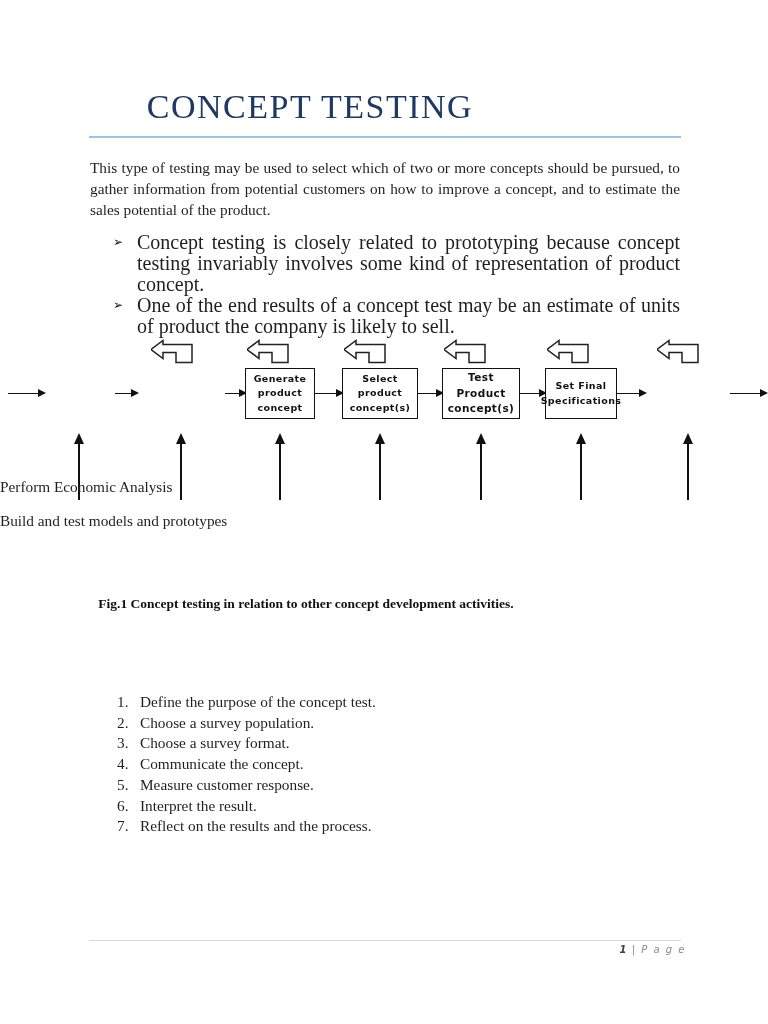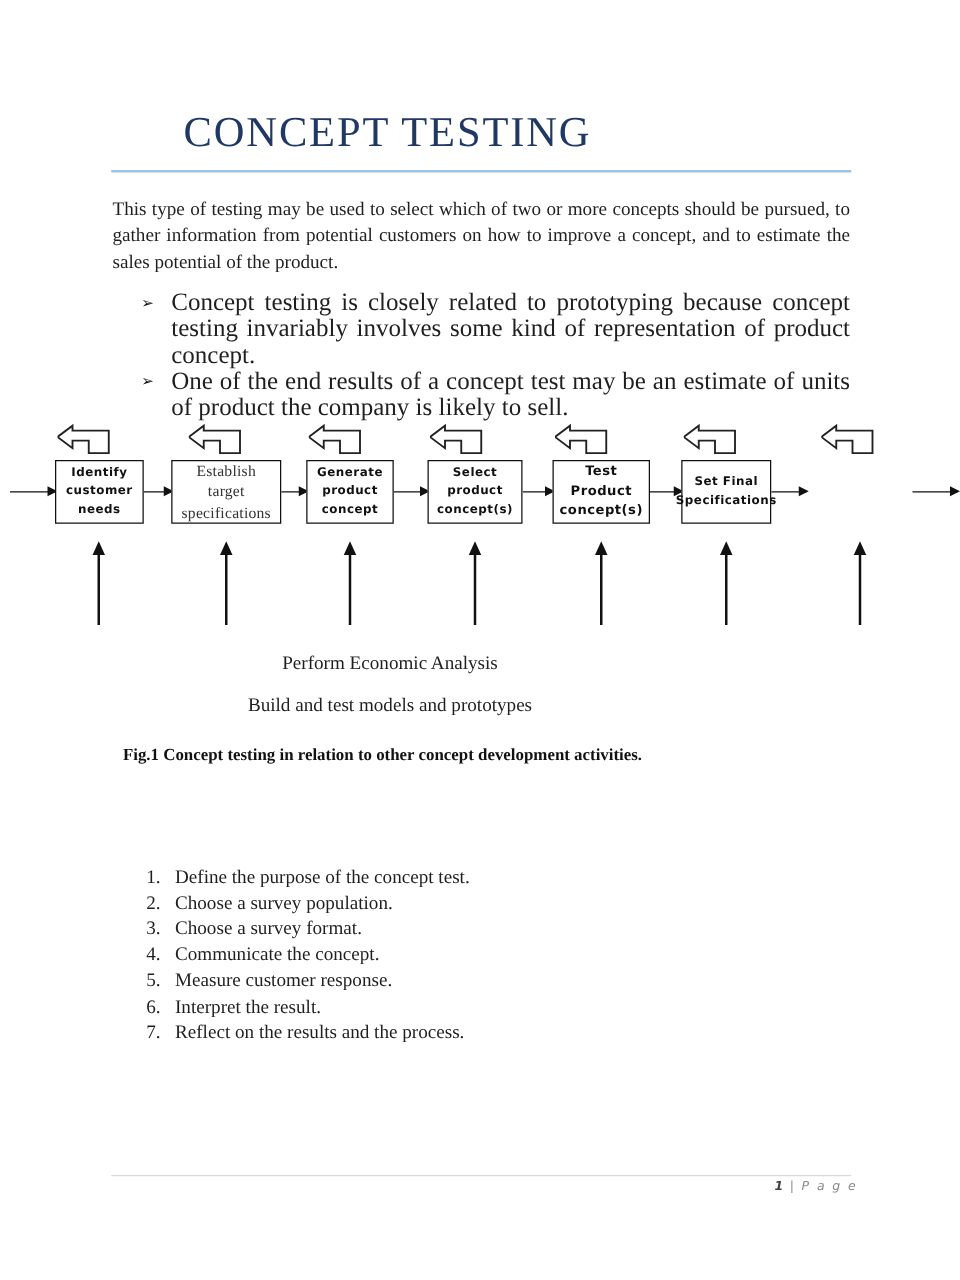--- a/index.html
+++ b/index.html
@@ -72,21 +72,21 @@
     border-bottom: 4.5px solid transparent;
   }
   .up-arrow { position: absolute; top: 105px; height: 57px; width: 2px; background: #111; }
   .up-arrow::before {
     content: ''; position: absolute; top: -10px; left: -4px;
     border-left: 5px solid transparent;
     border-right: 5px solid transparent;
     border-bottom: 11px solid #111;
   }
   
-  .support-lines { position: absolute; top: 521px; left: 0; width: 624px; text-align: center; }
+  .support-lines { position: absolute; top: 477px; left: 0; width: 624px; }
   .support-line { font-size: 15.3px; line-height: 19px; margin-bottom: 14.5px; color: #1f1f1f; }
   .fig-caption {
     position: absolute; top: 596px; left: 0; width: 612px;
     text-align: center; font-weight: bold; font-size: 13.5px; color: #111;
   }
   
   .section-heading {
     position: absolute; top: 653px; left: 90px;
     font-size: 18.5px; color: #1f1f1f;
   }
@@ -131,35 +131,24 @@
 
     <div class="h-arrow" style="left:8px;   width:36px;"></div>
     <div class="h-arrow" style="left:115px; width:22px;"></div>
     <div class="h-arrow" style="left:225px; width:20px;"></div>
     <div class="h-arrow" style="left:315px; width:27px;"></div>
     <div class="h-arrow" style="left:418px; width:24px;"></div>
     <div class="h-arrow" style="left:520px; width:25px;"></div>
     <div class="h-arrow" style="left:617px; width:28px;"></div>
     <div class="h-arrow" style="left:730px; width:36px;"></div>
 
-    <div class="flow-col" style="left:44px;  width:71px;">
-      <svg class="return-arrow" width="44" height="25" viewBox="0 0 44 24">
-          <polygon points="0,10 12,1 12,5 41,5 41,23 25,23 25,13 12,13 12,19" fill="#fff" stroke="#222" stroke-width="1.5"></polygon>
-        </svg>
-      <div class="flow-box">Identify
-customer
-needs</div>
-    </div>
     <div class="flow-col serif-box" style="left:137px; width:88px;">
       <svg class="return-arrow" width="44" height="25" viewBox="0 0 44 24" style="left:14px;">
           <polygon points="0,10 12,1 12,5 41,5 41,23 25,23 25,13 12,13 12,19" fill="#fff" stroke="#222" stroke-width="1.5"></polygon>
         </svg>
-      <div class="flow-box">Establish
-target
-specifications</div>
     </div>
     <div class="flow-col" style="left:245px; width:70px;">
       <svg class="return-arrow" width="44" height="25" viewBox="0 0 44 24">
           <polygon points="0,10 12,1 12,5 41,5 41,23 25,23 25,13 12,13 12,19" fill="#fff" stroke="#222" stroke-width="1.5"></polygon>
         </svg>
       <div class="flow-box">Generate
 product
 concept</div>
     </div>
     <div class="flow-col" style="left:342px; width:76px;">

